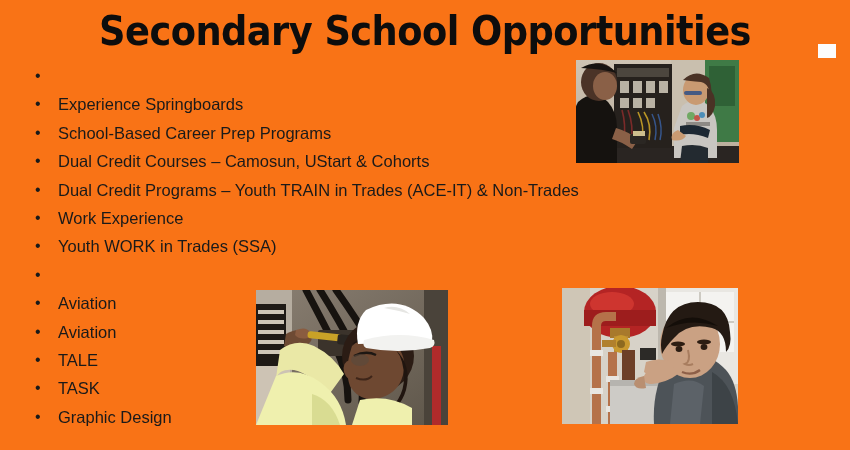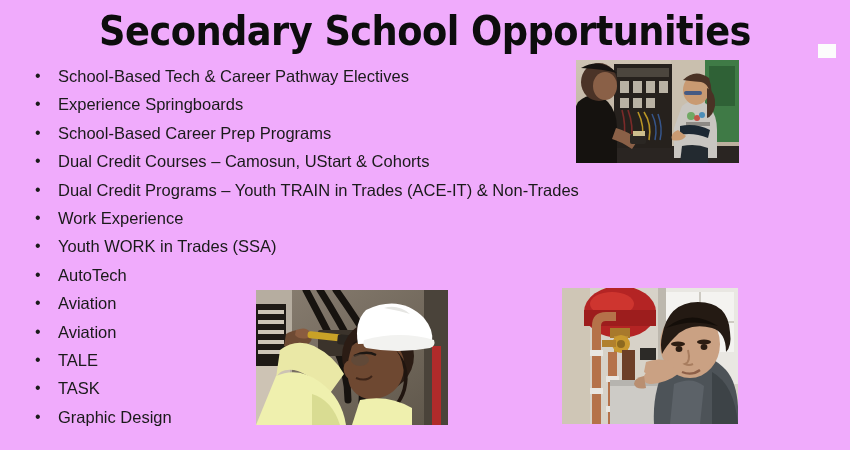--- a/index.html
+++ b/index.html
@@ -7,21 +7,21 @@
     padding: 0;
     background: #ffffff;
   }
   body {
     font-family: "Liberation Sans", sans-serif;
   }
   #slide {
     position: relative;
     width: 850px;
     height: 450px;
-    background: #f0abfc;
+    background: #f97316;
     overflow: hidden;
   }
 
   
   #slide-title {
     position: absolute;
     left: 0;
     top: 6px;
     width: 850px;
     text-align: center;
@@ -93,21 +93,20 @@
 </head>
 <body>
 
 <div id="slide">
 
   <div id="slide-title">Secondary School Opportunities</div>
 
   <ul id="bullet-list">
     <li class="bullet-item">
       <span class="bullet-dot">•</span>
-      <span class="bullet-label">School-Based Tech &amp; Career Pathway Electives</span>
     </li>
     <li class="bullet-item">
       <span class="bullet-dot">•</span>
       <span class="bullet-label">Experience Springboards</span>
     </li>
     <li class="bullet-item">
       <span class="bullet-dot">•</span>
       <span class="bullet-label">School-Based Career Prep Programs</span>
     </li>
     <li class="bullet-item">
@@ -121,21 +120,20 @@
     <li class="bullet-item">
       <span class="bullet-dot">•</span>
       <span class="bullet-label">Work Experience</span>
     </li>
     <li class="bullet-item">
       <span class="bullet-dot">•</span>
       <span class="bullet-label">Youth WORK in Trades (SSA)</span>
     </li>
     <li class="bullet-item">
       <span class="bullet-dot">•</span>
-      <span class="bullet-label">AutoTech</span>
     </li>
     <li class="bullet-item">
       <span class="bullet-dot">•</span>
       <span class="bullet-label">Aviation</span>
     </li>
     <li class="bullet-item">
       <span class="bullet-dot">•</span>
       <span class="bullet-label">Aviation</span>
     </li>
     <li class="bullet-item">

